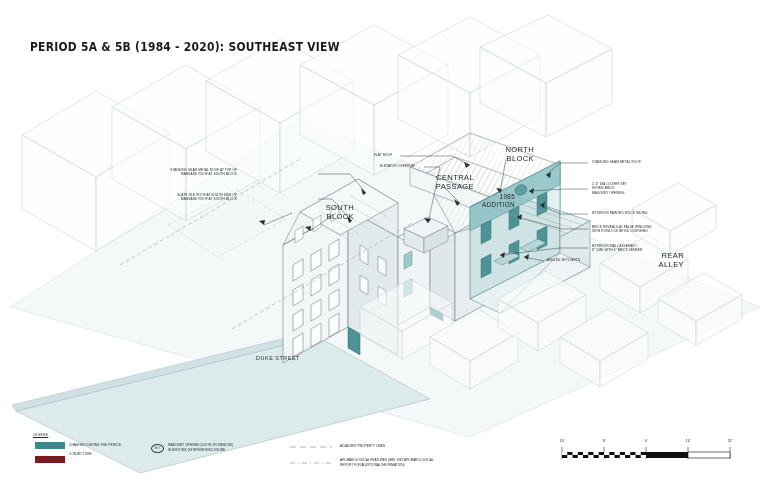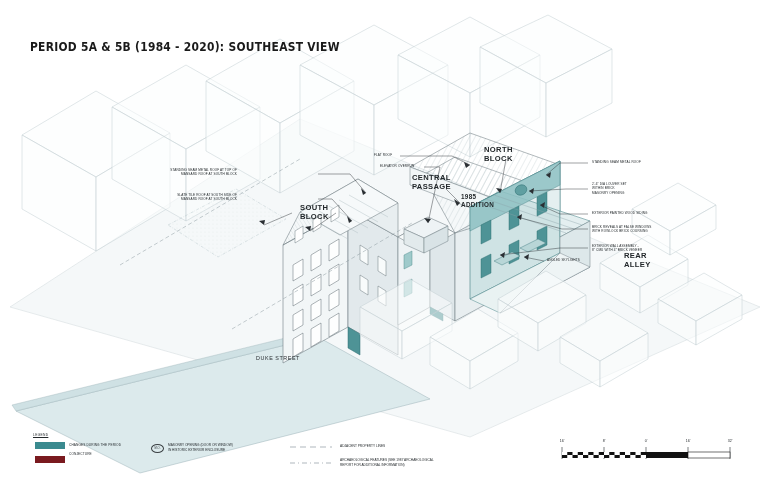--- a/index.html
+++ b/index.html
@@ -28,21 +28,21 @@
     white-space:pre-line;
   }
   .anno.r{text-align:left;}
   .anno.l{text-align:right;}
 
   .blocklbl{
     position:absolute;
     font-family:"Liberation Sans", sans-serif;
     font-size:7.6px;line-height:1.22;
     color:#23282b;letter-spacing:.35px;
-    text-align:left;white-space:pre-line;font-weight:bold;
+    text-align:right;white-space:pre-line;
   }
   .blocklbl.sm{font-size:6.3px;}
   .streetlbl{
     position:absolute;
     font-size:5.4px;letter-spacing:.55px;color:#2a2f33;
     white-space:pre-line;text-align:center;
   }
 
   
   .legend{position:absolute;left:33px;top:426px;width:640px;height:46px;}
@@ -315,21 +315,21 @@
   <div class="blocklbl" style="left:300px;top:196px;width:54px;">SOUTH
 BLOCK</div>
   <div class="blocklbl" style="left:412px;top:166px;width:62px;">CENTRAL
 PASSAGE</div>
   <div class="blocklbl" style="left:484px;top:138px;width:50px;">NORTH
 BLOCK</div>
   <div class="blocklbl sm" style="left:461px;top:186px;width:54px;">1985
 ADDITION</div>
 
   <div class="streetlbl" style="left:248px;top:348px;width:60px;">DUKE STREET</div>
-  <div class="blocklbl" style="left:624px;top:244px;width:44px;">REAR
+  <div class="blocklbl" style="left:640px;top:244px;width:44px;">REAR
 ALLEY</div>
 
   <div class="legend">
     <div class="legend-title">LEGEND</div>
 
     <div class="sw" style="left:2px;top:9px;background:#3a8a8f;"></div>
     <div class="sw-lab" style="left:36px;top:10px;">CHANGES DURING THE PERIOD</div>
 
     <div class="sw" style="left:2px;top:23px;background:#7a1a1f;"></div>
     <div class="sw-lab" style="left:36px;top:19px;">CONJECTURE</div>

